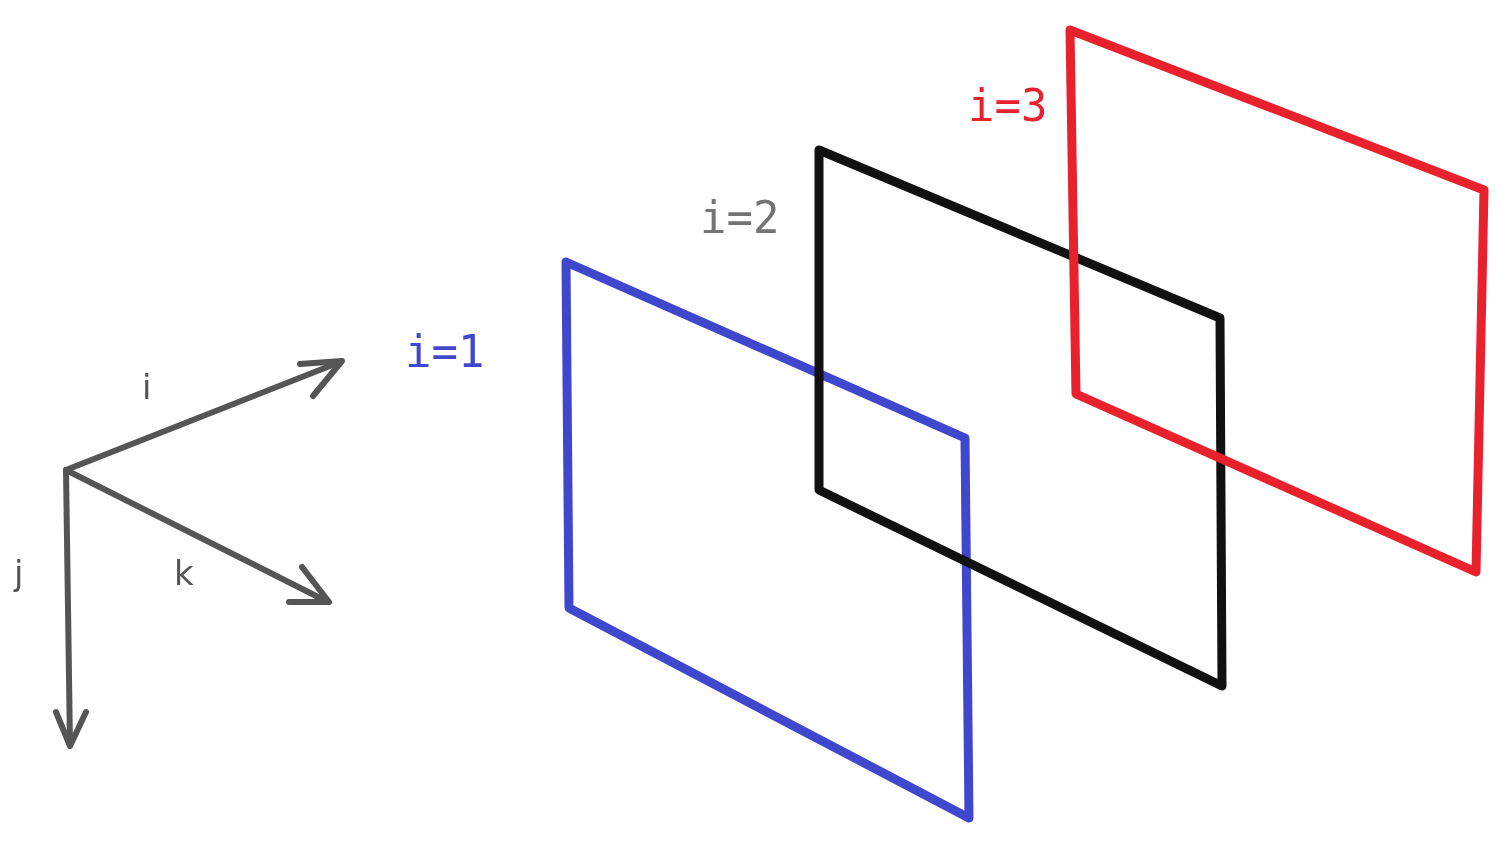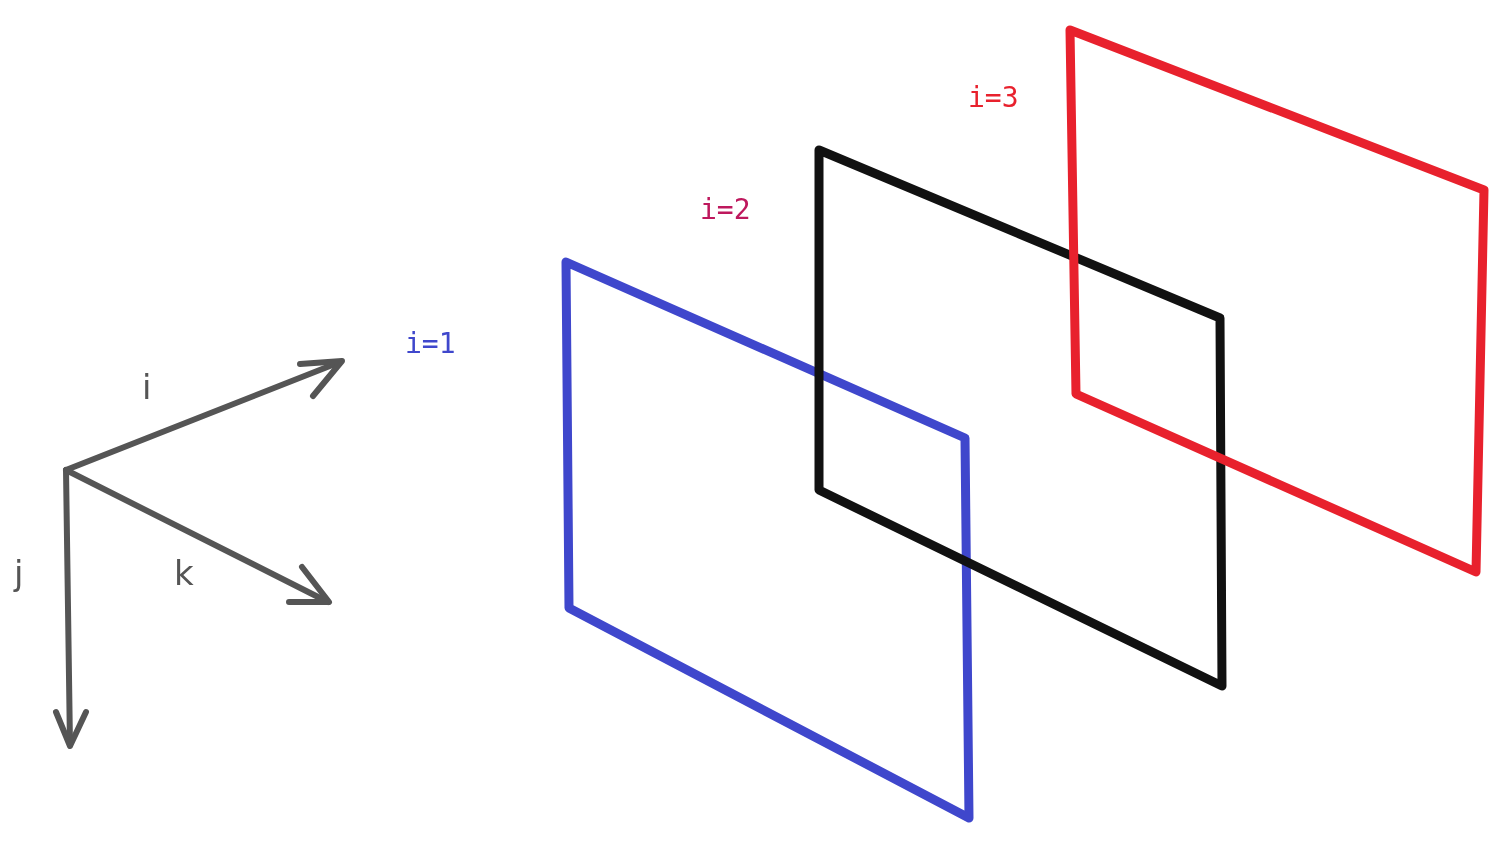--- a/index.html
+++ b/index.html
@@ -1,18 +1,18 @@
 <!DOCTYPE html>
 <html><head>
 <meta charset="utf-8">
 <style>
   html, body { margin: 0; padding: 0; background: #ffffff; }
   body { width: 1510px; height: 842px; overflow: hidden; position: relative; font-family: "DejaVu Sans", sans-serif; }
   svg { position: absolute; left: 0; top: 0; }
-  .lbl { position: absolute; font-family: "DejaVu Sans Mono", monospace; font-size: 28px; line-height: 1; white-space: nowrap; }
+  .lbl { position: absolute; font-family: "DejaVu Sans Mono", monospace; font-size: 44px; line-height: 1; white-space: nowrap; }
   .axis-lbl { position: absolute; font-family: "DejaVu Sans", sans-serif; font-size: 34px; color: #555555; line-height: 1; }
 </style>
 </head>
 <body>
 
 <svg width="1510" height="842" viewBox="0 0 1510 842">
 
   <g stroke="#555555" stroke-width="6" stroke-linecap="round" stroke-linejoin="round" fill="none">
     <line x1="66" y1="470" x2="340" y2="362"></line>
     <polyline points="300,364 342,361 313,396"></polyline>
@@ -27,14 +27,14 @@
   <polygon points="819,150 1220,318 1222,686 819,490" fill="none" stroke="#111111" stroke-width="9" stroke-linejoin="round"></polygon>
 
   <polygon points="1070,30 1484,190 1476,572 1076,394" fill="none" stroke="#e8212d" stroke-width="9" stroke-linejoin="round"></polygon>
 </svg>
 
 <div class="axis-lbl" style="left:142px; top:370px;">i</div>
 <div class="axis-lbl" style="left:14px; top:556px;">j</div>
 <div class="axis-lbl" style="left:174px; top:556px;">k</div>
 
 <div class="lbl" style="left:405px; top:330px; color:#3f47cc;">i=1</div>
-<div class="lbl" style="left:700px; top:196px; color:#be185d;">i=2</div>
+<div class="lbl" style="left:700px; top:196px; color:#737373;">i=2</div>
 <div class="lbl" style="left:968px; top:84px; color:#e8212d;">i=3</div>
 
 </body></html>

